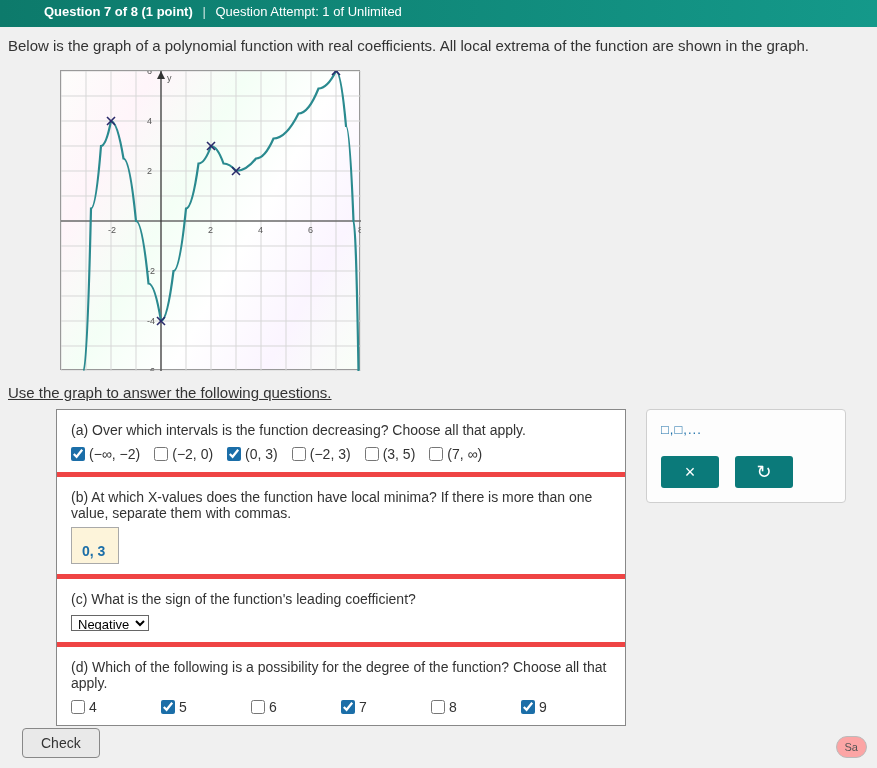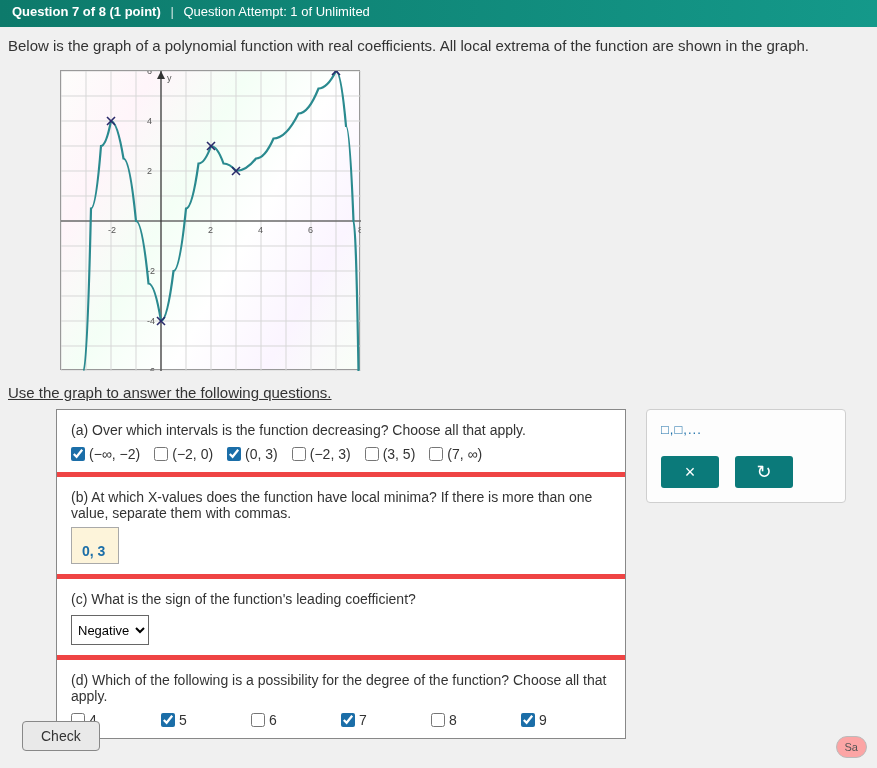--- a/index.html
+++ b/index.html
@@ -1,39 +1,39 @@
 <!DOCTYPE html>
 <html><head>
 <meta charset="utf-8">
 <style>
   * { box-sizing: border-box; margin: 0; padding: 0; }
   body { font-family: Arial, sans-serif; background: #f0f0f0; color: #333; width: 877px; height: 768px; overflow: hidden; position: relative; }
   .header { background: linear-gradient(90deg, #0d7a6b, #14998a); color: #fff; padding: 4px 12px 8px; font-size: 13px; }
-  .header b { font-weight: bold; }
+  .header b { font-weight: bold; margin-left: 32px; }
   .header .sep { margin: 0 6px; opacity:.8; }
   .intro { padding: 10px 8px; font-size: 15px; color: #333; }
   .graph-wrap { margin: 6px 0 8px 60px; border: 1px solid #999; width: 300px; height: 300px; position: relative; background: linear-gradient(120deg,#fdfdfb 0%,#fff5fa 20%,#f4fff6 40%,#fff 60%,#fbf5ff 80%,#f9fff7 100%); }
   .instr { padding: 6px 8px 8px; font-size: 15px; color: #333; text-decoration: underline; }
   .answers-row { display:flex; gap:20px; align-items:flex-start; padding: 0 30px 0 56px;}
   .answers { border:1px solid #888; background:#fff; width: 570px; }
   .panel { padding:12px 14px 10px; border-top:5px solid #ef4444; font-size:14px; color:#333;}
   .panel:first-child { border-top:none; }
   .opts { margin-top:8px; display:flex; flex-wrap:wrap; gap:16px 14px; align-items:center; }
   .ck { display:inline-flex; align-items:center; gap:4px; white-space:nowrap; }
   .ck input { width:14px; height:14px; accent-color:#1b6ea8; }
   .anscell { display:inline-block; border:1px solid #a9a9a9; background:#fdf4da; padding:15px 10px 4px; margin-top:6px; min-width:48px; color:#1b6ea8; font-size:14px;font-weight:bold;}
   .selwrap { margin-top:8px; }
-  select.sel { border:1px solid #666; font-size:13px; padding:0 2px; height:30px; background:#fff;}
+  select.sel { border:1px solid #666; font-size:13px; padding:0 2px; height:16px; background:#fff;}
   .degrow { display:grid; grid-template-columns: repeat(6, 1fr); margin-top:8px; }
   .side { width:200px; display:flex; flex-direction:column; gap:10px; }
   .card { border:1px solid #cfcfcf; border-radius:4px; background:#fdfdfd; padding:12px 14px 14px; }
   .tool-top { color:#1b6ea8; font-size:13px; letter-spacing:1px; height:24px;}
   .tool-bot { display:flex; gap:16px; margin-top:10px;}
   .btn { display:flex; align-items:center; justify-content:center; background:#0b7a7a; color:#fff; border-radius:3px; width:58px; height:32px; font-size:18px;}
-  .check { position:absolute; left:22px; bottom:17px; background:#e9e9e9; border:1px solid #888; border-radius:4px; padding:6px 18px; font-size:14px; color:#333;}
+  .check { position:absolute; left:22px; bottom:10px; background:#e9e9e9; border:1px solid #888; border-radius:4px; padding:6px 18px; font-size:14px; color:#333;}
   .save { position:absolute; right:10px; bottom:10px; background:#fca5a5; border:1px solid #bbb; border-radius:20px; padding:4px 8px; font-size:11px; color:#555;}
   svg.axis text{font:9px Arial;fill:#555;}
 </style>
 </head>
 <body>
 
 <div class="header">
   <b>Question 7 of 8 (1 point)</b>
   <span class="sep">|</span>
   <span>Question Attempt: 1 of Unlimited</span>

